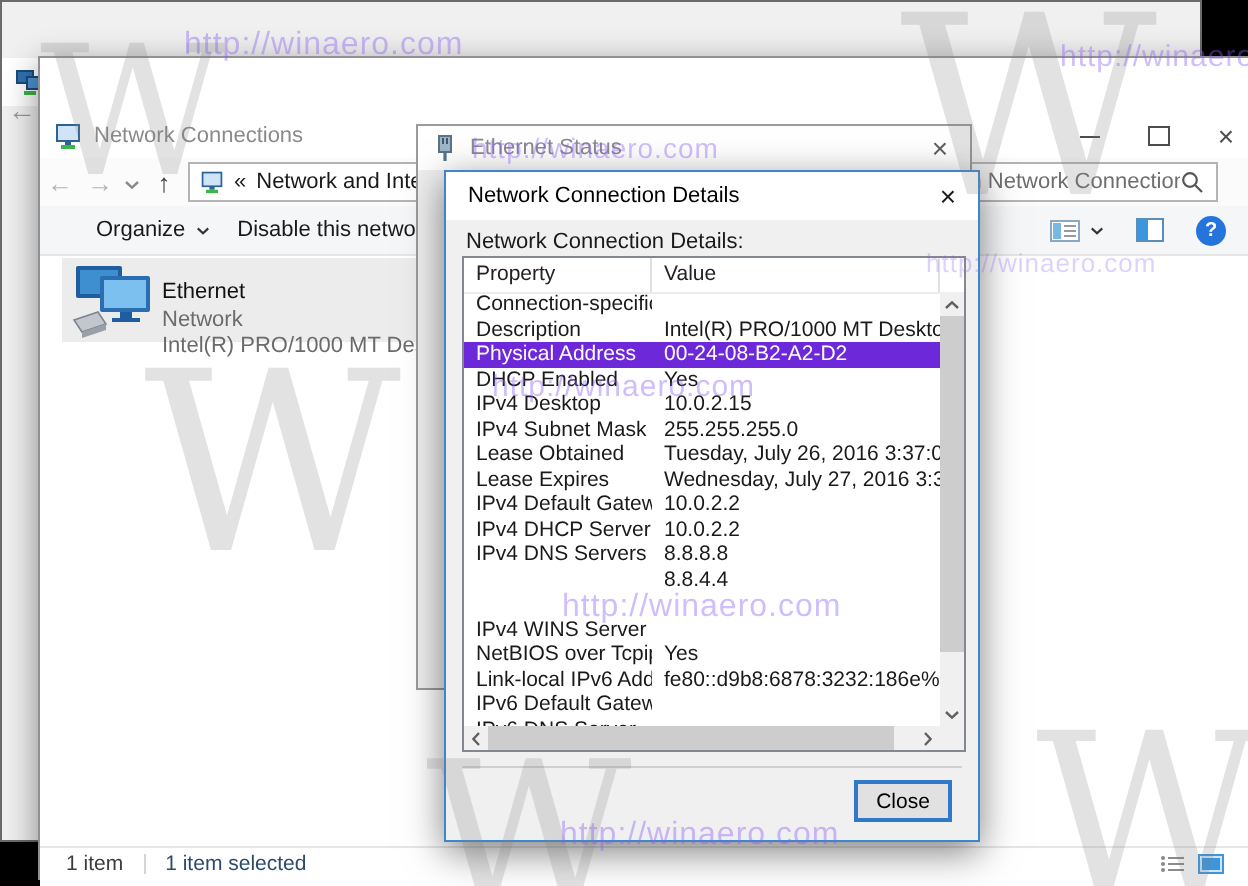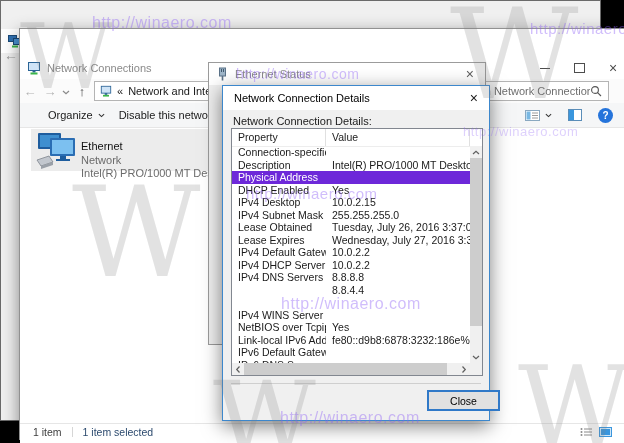--- a/index.html
+++ b/index.html
@@ -110,21 +110,21 @@
   .hscroll{position:absolute;left:0;bottom:0;right:12px;height:12px;background:#f0f0f0;display:flex;}
   .hs-btn{flex:none;width:12px;height:12px;display:flex;align-items:center;justify-content:center;}
   .hs-track{flex:1;position:relative;}
   .hs-thumb{position:absolute;left:0;top:0;width:203px;height:12px;background:#cdcdcd;}
   .sb-corner{position:absolute;right:0;bottom:0;width:12px;height:12px;background:#f0f0f0;}
   .r180{transform:rotate(180deg);}
   .r90{transform:rotate(90deg);}
   .r270{transform:rotate(-90deg);}
 
   .ncd-sep{position:absolute;left:8px;right:8px;top:297px;border-top:1px solid #cfcfcf;}
-  .close-btn{position:absolute;left:204px;top:304px;width:73px;height:21px;
+  .close-btn{position:absolute;left:204px;top:304px;width:49px;height:21px;
     background:#e1e1e1;border:2px solid #3079c8;box-sizing:border-box;
     font-size:10.5px;display:flex;align-items:center;justify-content:center;color:#000;}
 
   
   .wm{position:absolute;z-index:50;pointer-events:none;color:#8b5cf6;opacity:.40;
     letter-spacing:.5px;white-space:nowrap;}
   .bigw{position:absolute;z-index:49;pointer-events:none;color:#808080;opacity:.22;
     font-family:"DejaVu Serif",serif;line-height:1;}
   .wm1{left:92px;top:14px;font-size:16px;}
   .wm2{left:530px;top:20px;font-size:15px;}
@@ -338,20 +338,21 @@
         <div class="lrow">
     <span class="p">Connection-specific DN...</span>
     <span class="v"></span>
   </div>
         <div class="lrow">
     <span class="p">Description</span>
     <span class="v">Intel(R) PRO/1000 MT Desktop Adapter</span>
   </div>
         <div class="lrow sel" style="background: #6d28d9;">
     <span class="p">Physical Address</span>
+    <span class="v">00-24-08-B2-A2-D2</span>
   </div>
         <div class="lrow">
     <span class="p">DHCP Enabled</span>
     <span class="v">Yes</span>
   </div>
         <div class="lrow">
     <span class="p">IPv4 Desktop</span>
     <span class="v">10.0.2.15</span>
   </div>
         <div class="lrow">

